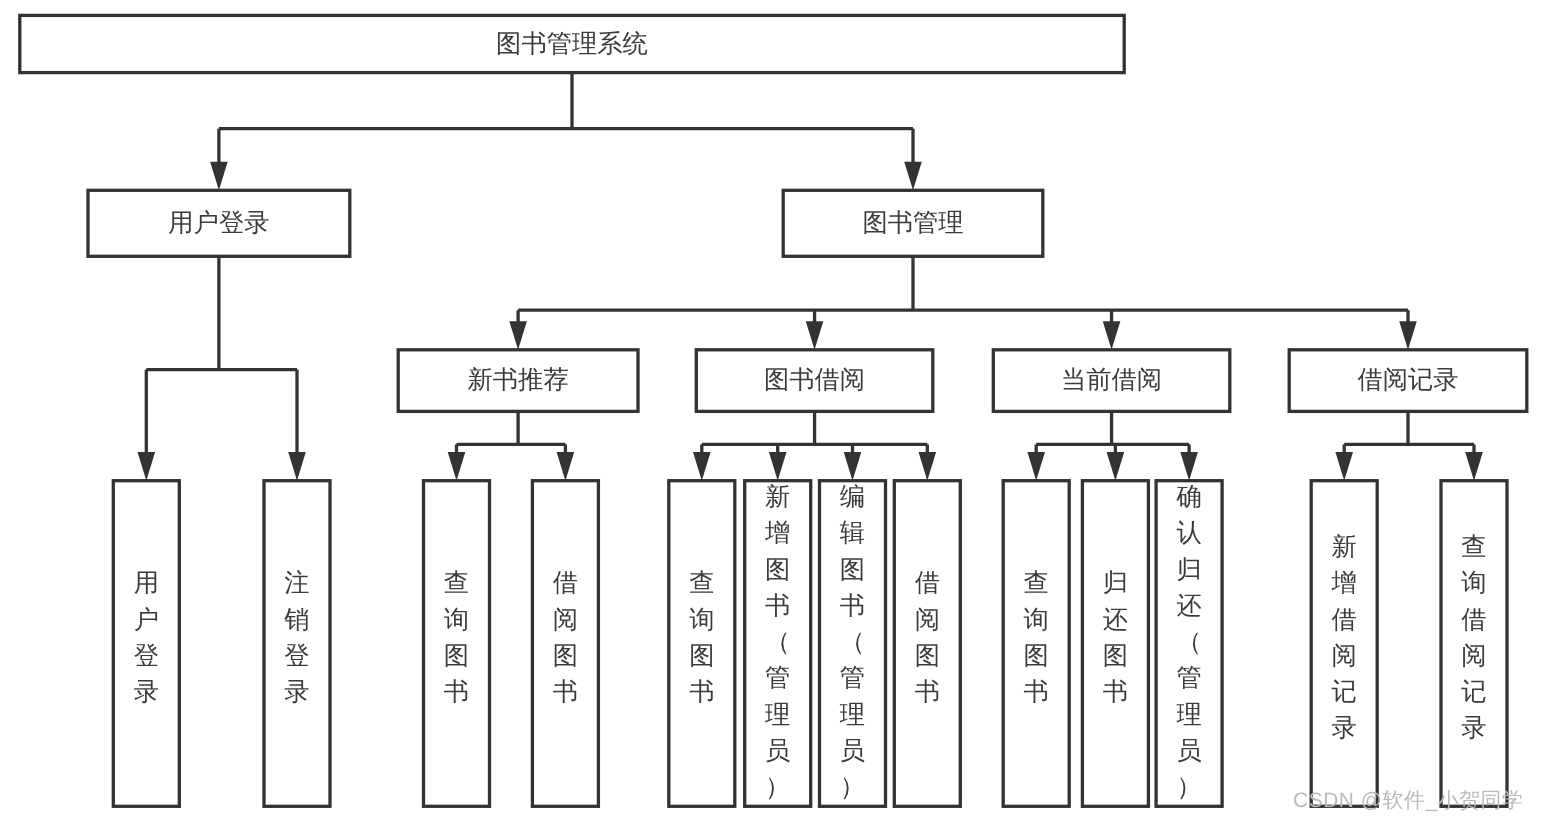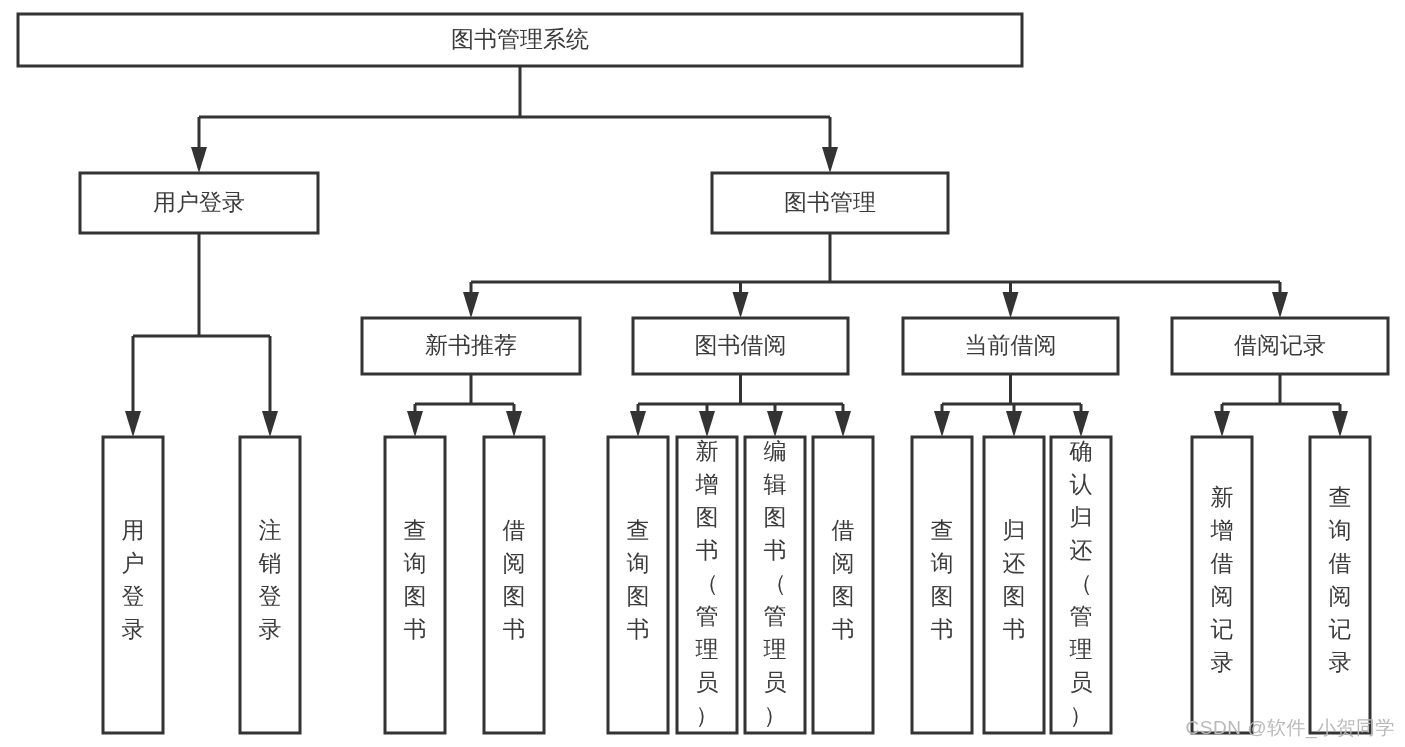--- a/index.html
+++ b/index.html
@@ -50,21 +50,21 @@
     white-space: pre;
   }
   .node-label-vertical {
     fill: #3b3b3b;
     font-family: "Liberation Sans", "DejaVu Sans", sans-serif;
     font-size: 23px;
     text-anchor: middle;
   }
   .watermark {
     position: absolute;
-    right: 10px;
+    right: 20px;
     bottom: 6px;
     font-family: "Liberation Sans", "DejaVu Sans", sans-serif;
     font-size: 19px;
     color: #b9b9b9;
     letter-spacing: 0.5px;
     user-select: none;
     pointer-events: none;
   }
 </style>
 </head>

